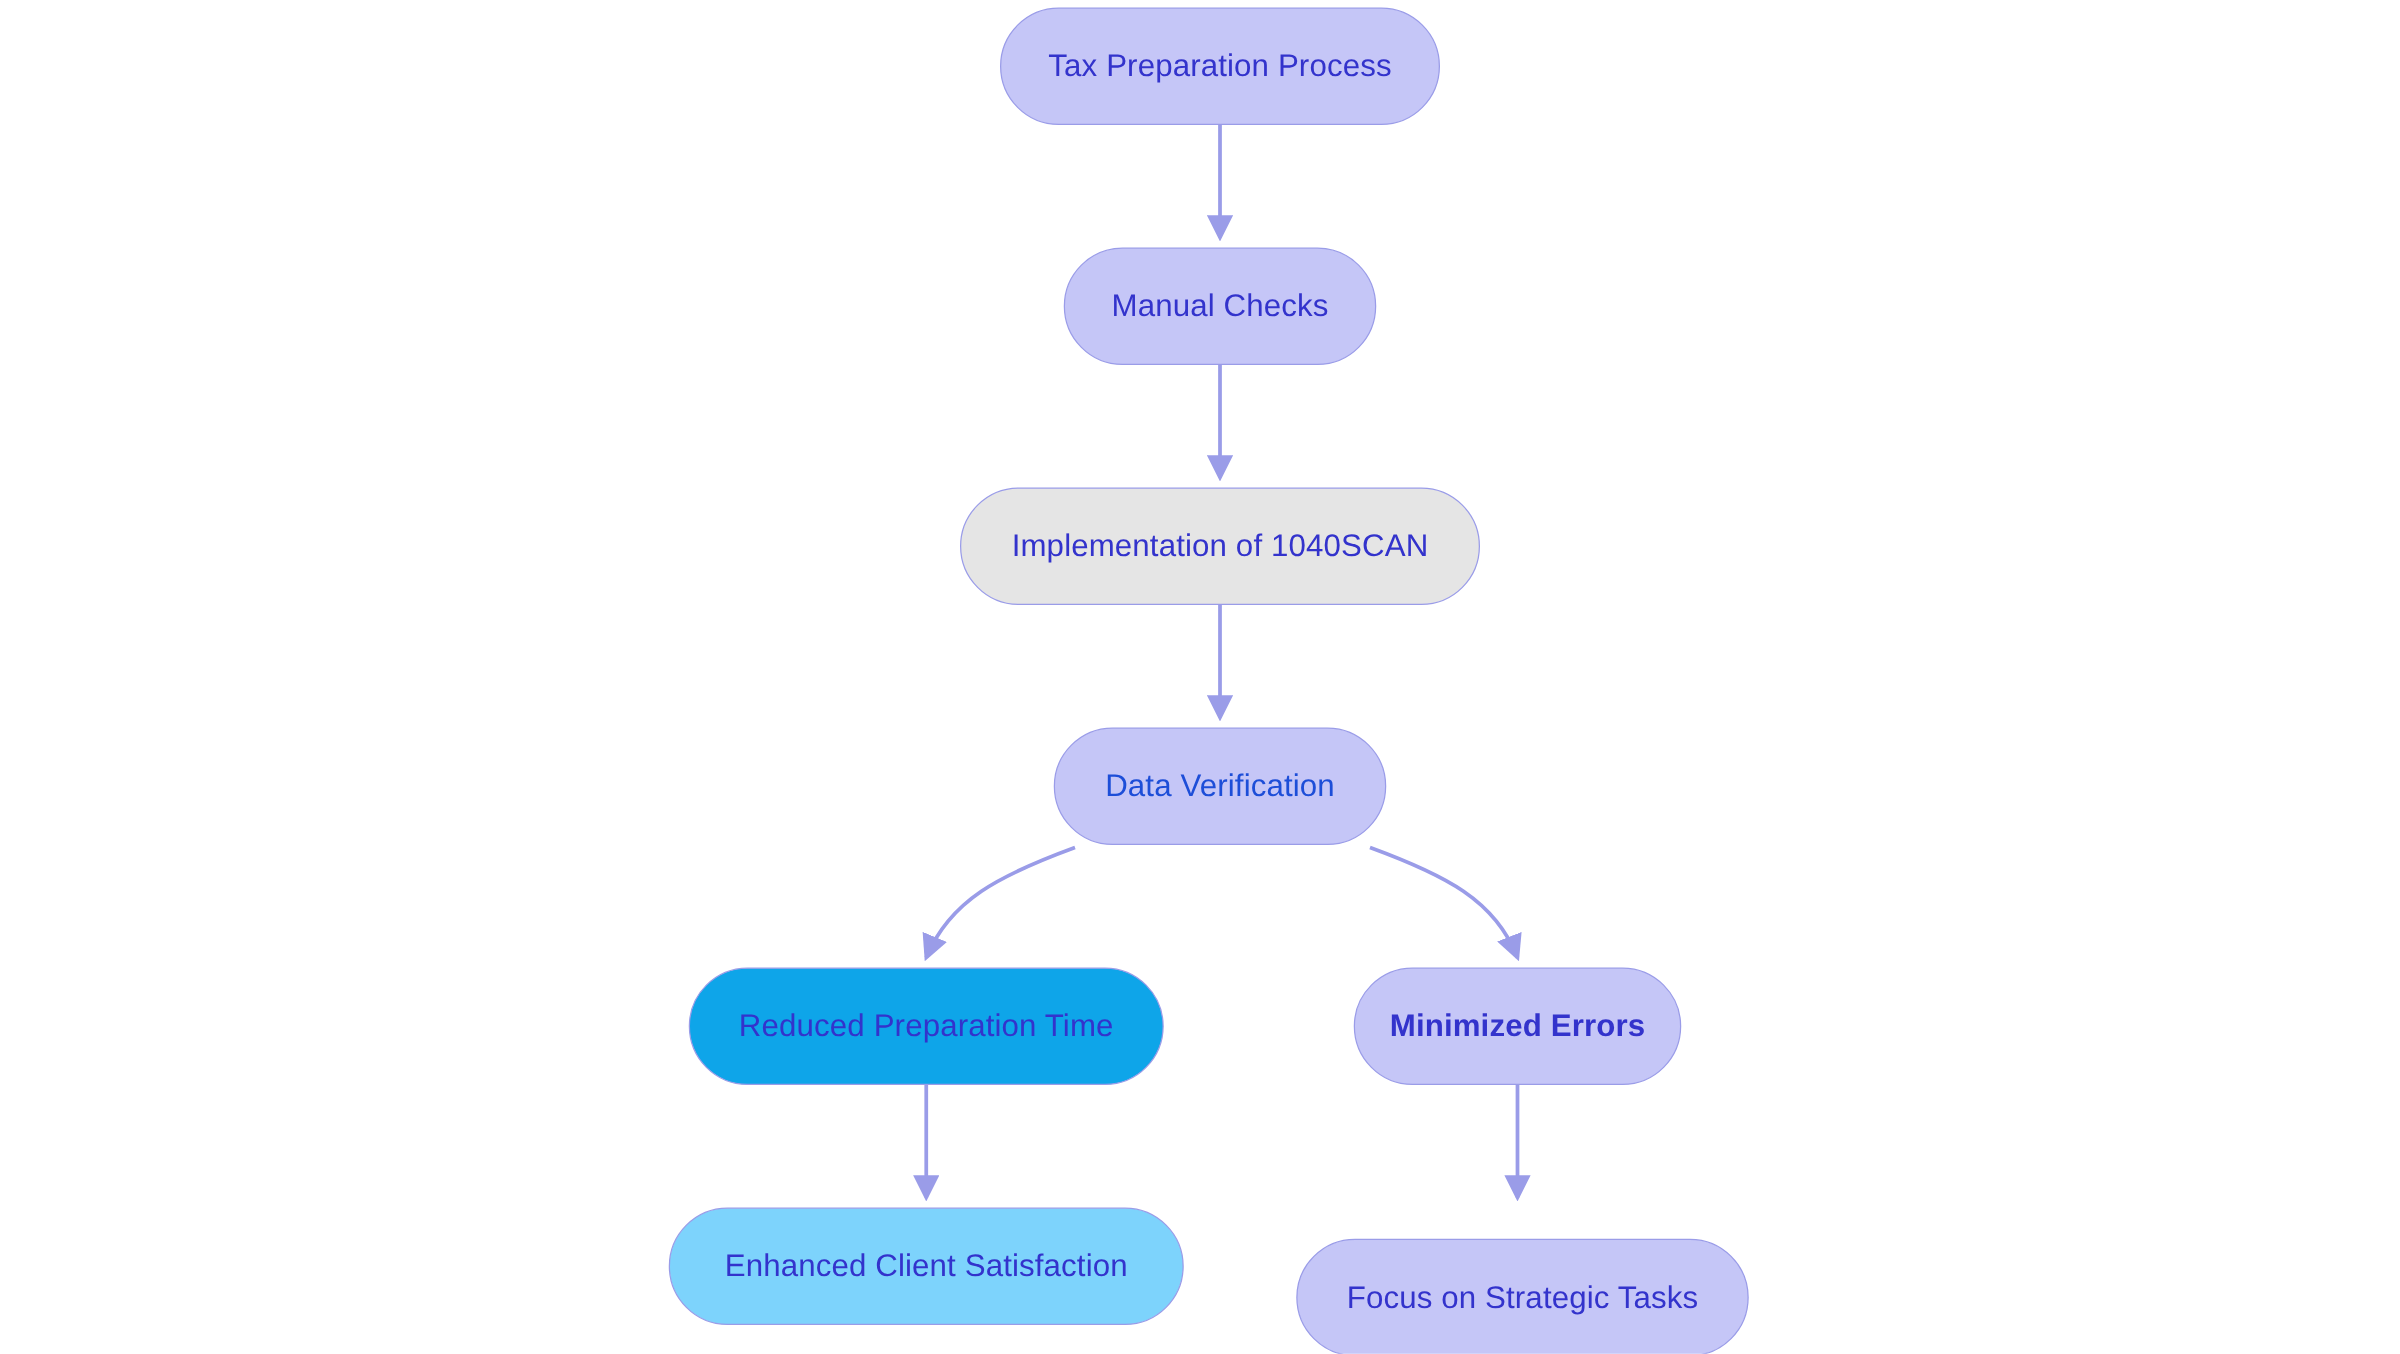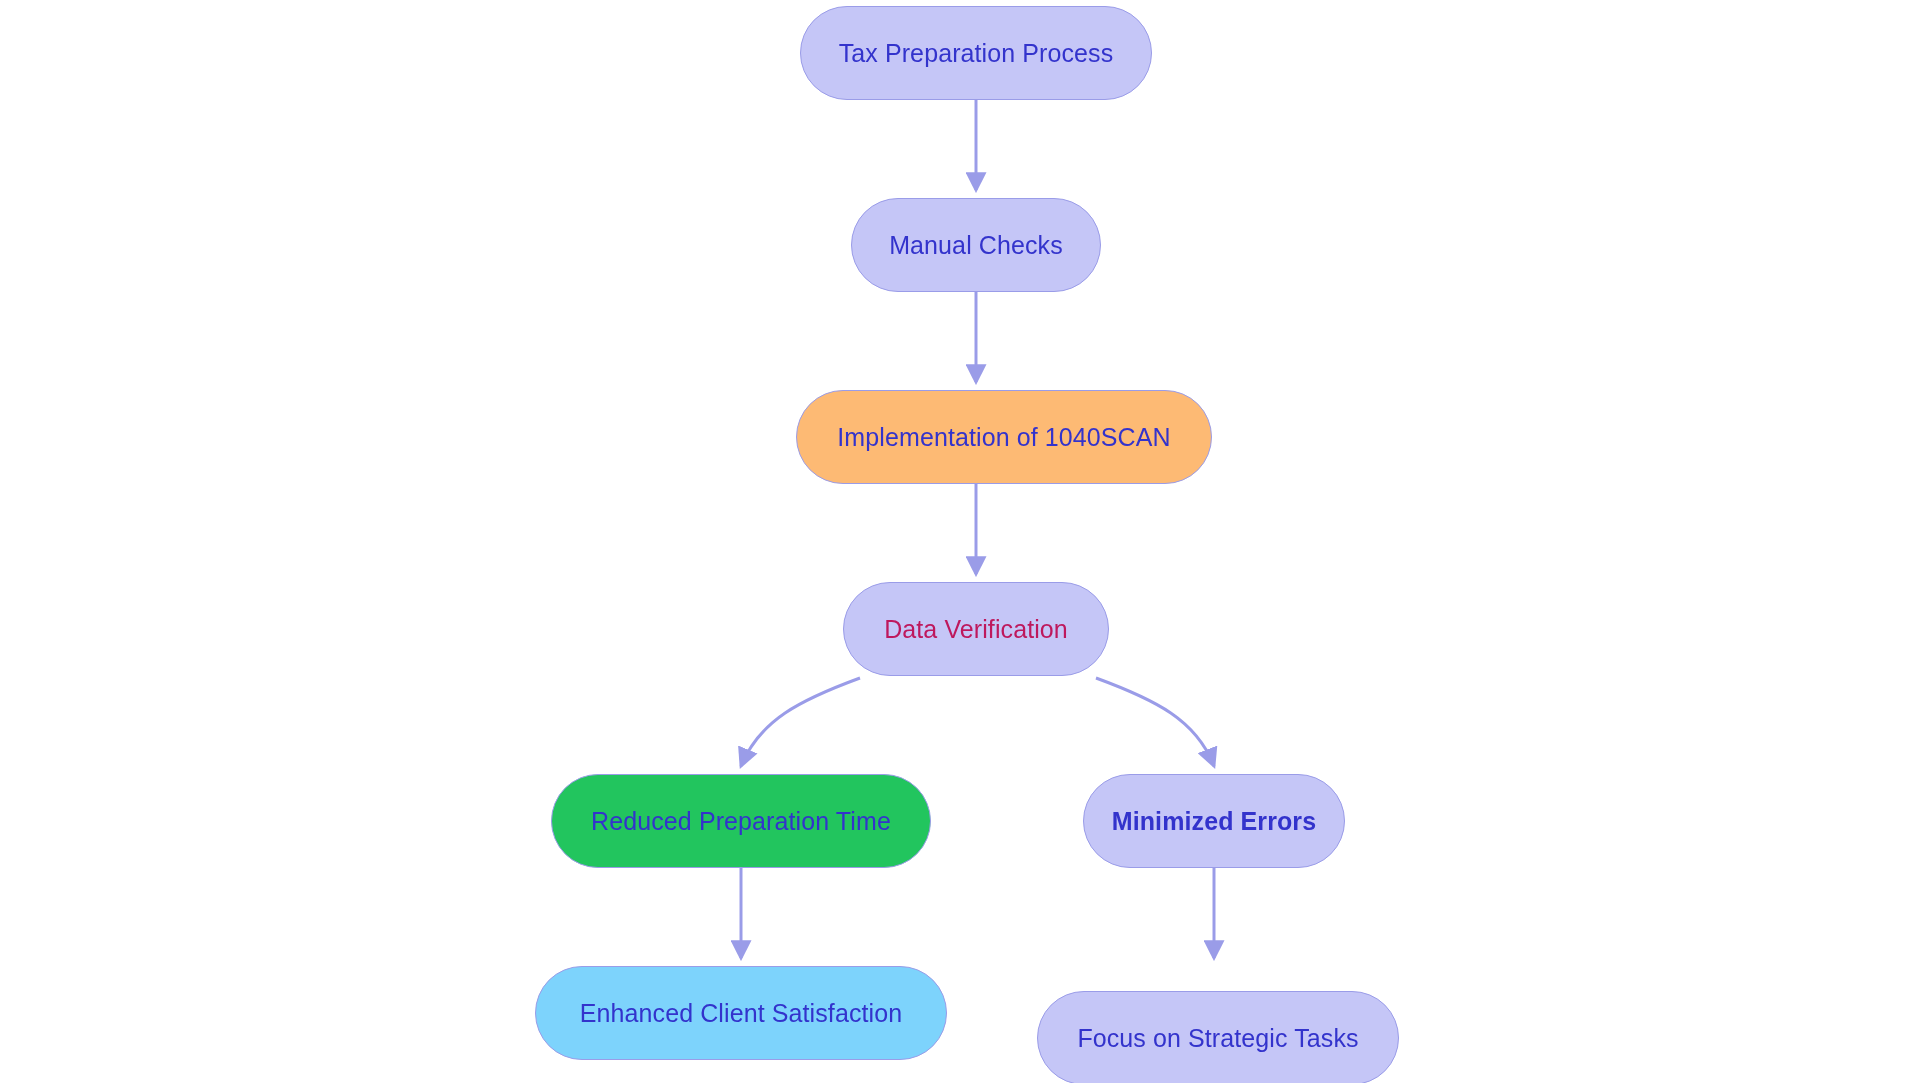--- a/index.html
+++ b/index.html
@@ -69,27 +69,27 @@
       <path d="M 1214,868 L 1214,958" fill="none" stroke="#9a9ce8" stroke-width="3" stroke-linecap="butt" marker-end="url(#arrowhead)"></path>
     </svg>
 
   <div id="nodes-layer">
       <div class="node" style="left: 800px; top: 6px; width: 352px; height: 94px; border-radius: 47px; background: rgb(197, 198, 247); border-color: rgb(154, 156, 232); color: rgb(51, 51, 204);">
         <span class="node-label">Tax Preparation Process</span>
       </div>
       <div class="node" style="left: 851px; top: 198px; width: 250px; height: 94px; border-radius: 47px; background: rgb(197, 198, 247); border-color: rgb(154, 156, 232); color: rgb(51, 51, 204); justify-content: center;">
         <span class="node-label">Manual Checks</span>
       </div>
-      <div class="node" style="left: 796px; top: 390px; width: 416px; height: 94px; border-radius: 47px; background: #fdba74; border-color: rgb(154, 156, 232); color: rgb(51, 51, 204);">
+      <div class="node" style="left: 768px; top: 390px; width: 416px; height: 94px; border-radius: 47px; background: #e5e5e5; border-color: rgb(154, 156, 232); color: rgb(51, 51, 204);">
         <span class="node-label">Implementation of 1040SCAN</span>
       </div>
-      <div class="node" style="left: 843px; top: 582px; width: 266px; height: 94px; border-radius: 47px; background: rgb(197, 198, 247); border-color: rgb(154, 156, 232); color: #be185d;">
+      <div class="node" style="left: 843px; top: 582px; width: 266px; height: 94px; border-radius: 47px; background: rgb(197, 198, 247); border-color: rgb(154, 156, 232); color: #1d4ed8;">
         <span class="node-label">Data Verification</span>
       </div>
-      <div class="node" style="left: 551px; top: 774px; width: 380px; height: 94px; border-radius: 47px; background: #22c55e; border-color: rgb(154, 156, 232); color: rgb(51, 51, 204);">
+      <div class="node" style="left: 551px; top: 774px; width: 380px; height: 94px; border-radius: 47px; background: #0ea5e9; border-color: rgb(154, 156, 232); color: rgb(51, 51, 204);">
         <span class="node-label">Reduced Preparation Time</span>
       </div>
       <div class="node" style="left: 1083px; top: 774px; width: 262px; height: 94px; border-radius: 47px; background: rgb(197, 198, 247); border-color: rgb(154, 156, 232); color: rgb(51, 51, 204); font-weight: bold;">
         <span class="node-label">Minimized Errors</span>
       </div>
       <div class="node" style="left: 535px; top: 966px; width: 412px; height: 94px; border-radius: 47px; background: #7dd3fc; border-color: rgb(154, 156, 232); color: rgb(51, 51, 204);">
         <span class="node-label">Enhanced Client Satisfaction</span>
       </div>
       <div class="node" style="left: 1037px; top: 966px; width: 362px; height: 94px; border-radius: 47px; background: rgb(197, 198, 247); border-color: rgb(154, 156, 232); color: rgb(51, 51, 204); margin-top: 25px;">
         <span class="node-label">Focus on Strategic Tasks</span>

